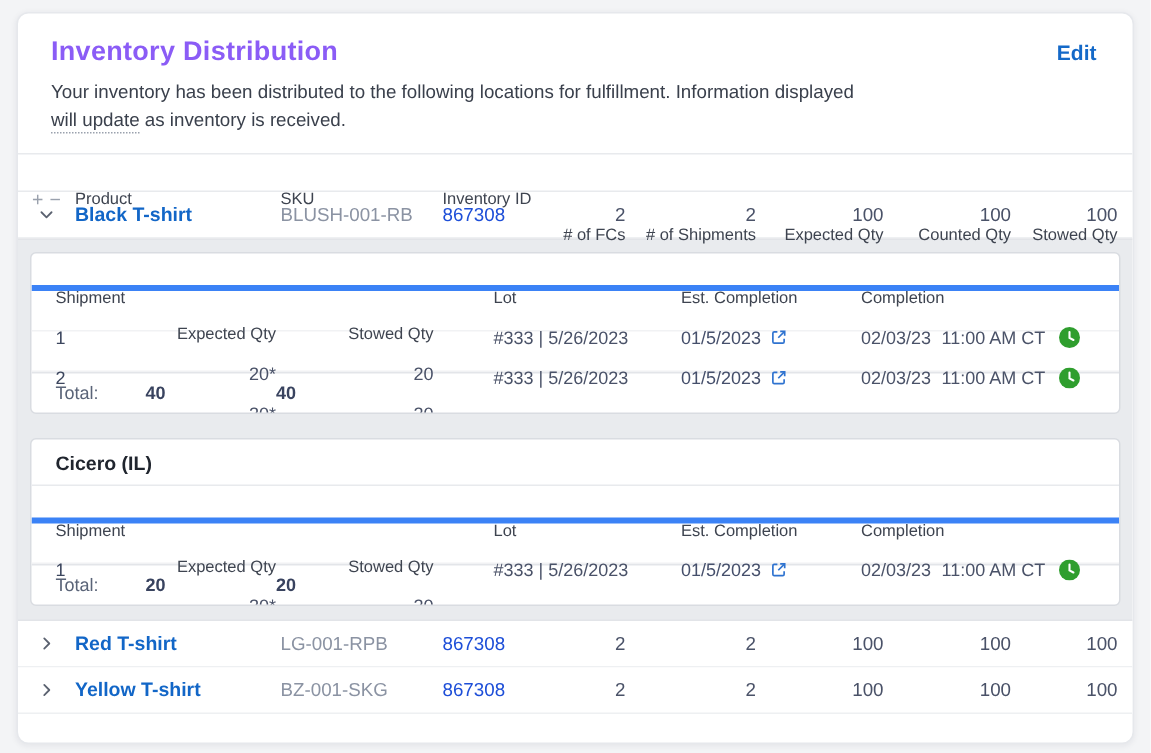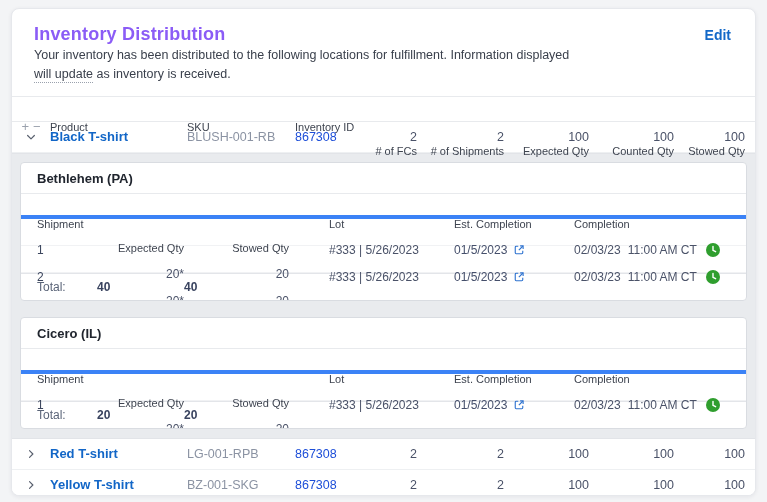--- a/index.html
+++ b/index.html
@@ -18,21 +18,21 @@
   }
   
   .header { padding:15px 22px 0 22px; }
   .header-row { display:flex; align-items:center; }
   .title { font-size:18px; font-weight:700; color:#8b5cf6; letter-spacing:.2px; }
   .badge {
     margin-left:14px; background:#323e52; color:#ffffff; font-size:11px;
     font-weight:600; padding:4px 10px; border-radius:4px; line-height:1;
   }
   .edit { margin-left:auto; color:#1469c8; font-weight:700; font-size:14px; cursor:pointer; margin-right:2px; }
-  .desc { margin-top:1px; font-size:12.5px; color:#3a404c; line-height:1.55; width:545px; }
+  .desc { margin-top:7px; font-size:12.5px; color:#3a404c; line-height:1.55; width:545px; }
   .dotted { border-bottom:1px dotted #9aa1ad; padding-bottom:1px; }
 
   
   .grid-main { display:grid; grid-template-columns:38px 137px 108px 70px 52px 87px 85px 85px 71px; align-items:center; padding-right:10px; }
   .thead {
     margin-top:11px; height:26px; font-size:11px; color:#3e4450;
     border-top:1px solid #e8eaed; border-bottom:1px solid #e8eaed;
   }
   .num { text-align:right;margin-top:48px; }
   .expander-head { display:flex; justify-content:center; gap:4px; color:#9aa1ad; font-size:13px; cursor:pointer; }
@@ -106,21 +106,20 @@
     <div class="val">2</div>
     <div class="val">2</div>
     <div class="val">100</div>
     <div class="val">100</div>
     <div class="val">100</div>
   </div>
 
   <div class="expanded">
 
     <div class="loc-card">
-      <div class="loc-title">Bethlehem (PA)</div>
       <div class="grid-loc loc-head">
         <div>Shipment</div>
         <div class="num">Expected Qty</div>
         <div class="num">Stowed Qty</div>
         <div class="col-lot">Lot</div>
         <div>Est. Completion</div>
         <div>Completion</div>
       </div>
 
       <div class="grid-loc loc-row">

